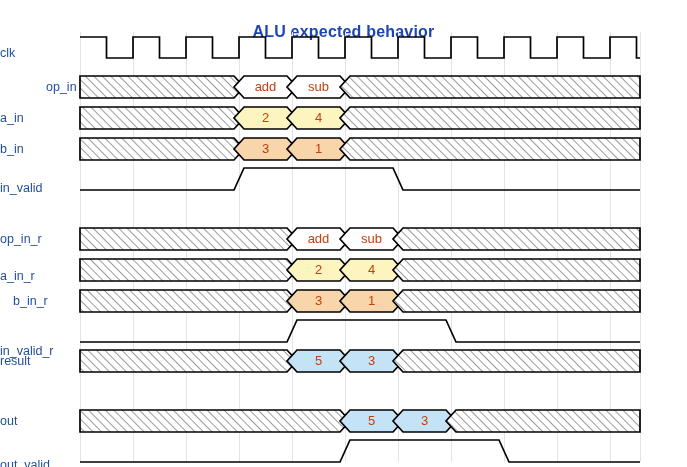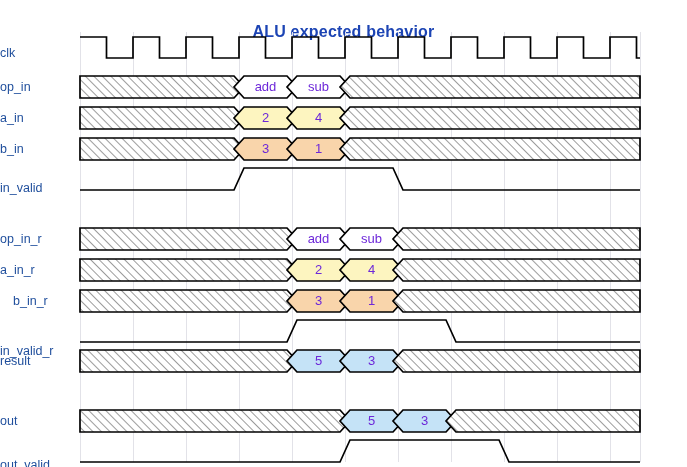--- a/index.html
+++ b/index.html
@@ -38,21 +38,21 @@
     width: 72px;
     text-align: left;
     font-size: 12.5px;
     color: #1f4e9c;
     white-space: nowrap;
     font-family: "Liberation Sans", sans-serif;
   }
   .bus-text {
     position: absolute;
     font-size: 13px;
-    color: #6d28d9;
+    color: #c2410c;
     text-align: center;
     white-space: nowrap;
     font-family: "Liberation Sans", sans-serif;
   }
   .watermark {
     position: absolute;
     left: 530px;
     top: 430px;
     font-size: 19px;
     color: #b9bcc4;
@@ -148,26 +148,26 @@
           <path d="M 456 410 L 640 410 L 640 421 L 640 432 L 456 432 L 446 421 Z" fill="url(#hatchPattern)" stroke="#000000" stroke-width="1.7"></path>
         </g>
         <g>
           <path d="M 80 462 L 340 462 L 350 440 L 499 440 L 509 462 L 640 462" fill="none" stroke="#000000" stroke-width="1.7"></path>
         </g>
       </g>
   </svg>
 
   <div id="labels">
       <div class="label-box" style="top: 46px;">clk</div>
-      <div class="label-box" style="top: 80px;">op_in</div>
+      <div class="label-box" style="top: 80px; padding-left: 46px;">op_in</div>
       <div class="label-box" style="top: 111px;">a_in</div>
       <div class="label-box" style="top: 142px;">b_in</div>
       <div class="label-box" style="top: 181px;">in_valid</div>
       <div class="label-box" style="top: 232px;">op_in_r</div>
-      <div class="label-box" style="top: 263px;">a_in_r</div>
+      <div class="label-box" style="top: 269px;">a_in_r</div>
       <div class="label-box" style="top: 294px; padding-left: 13px;">b_in_r</div>
       <div class="label-box" style="top: 344px;">in_valid_r</div>
       <div class="label-box" style="top: 354px;">result</div>
       <div class="label-box" style="top: 414px;">out</div>
       <div class="label-box" style="top: 458px;">out_valid</div>
     </div>
   <div id="bus-labels">
       <div class="bus-text" style="left: 239px; width: 53px; top: 79px;">add</div>
       <div class="bus-text" style="left: 292px; width: 53px; top: 79px;">sub</div>
       <div class="bus-text" style="left: 239px; width: 53px; top: 110px;">2</div>

